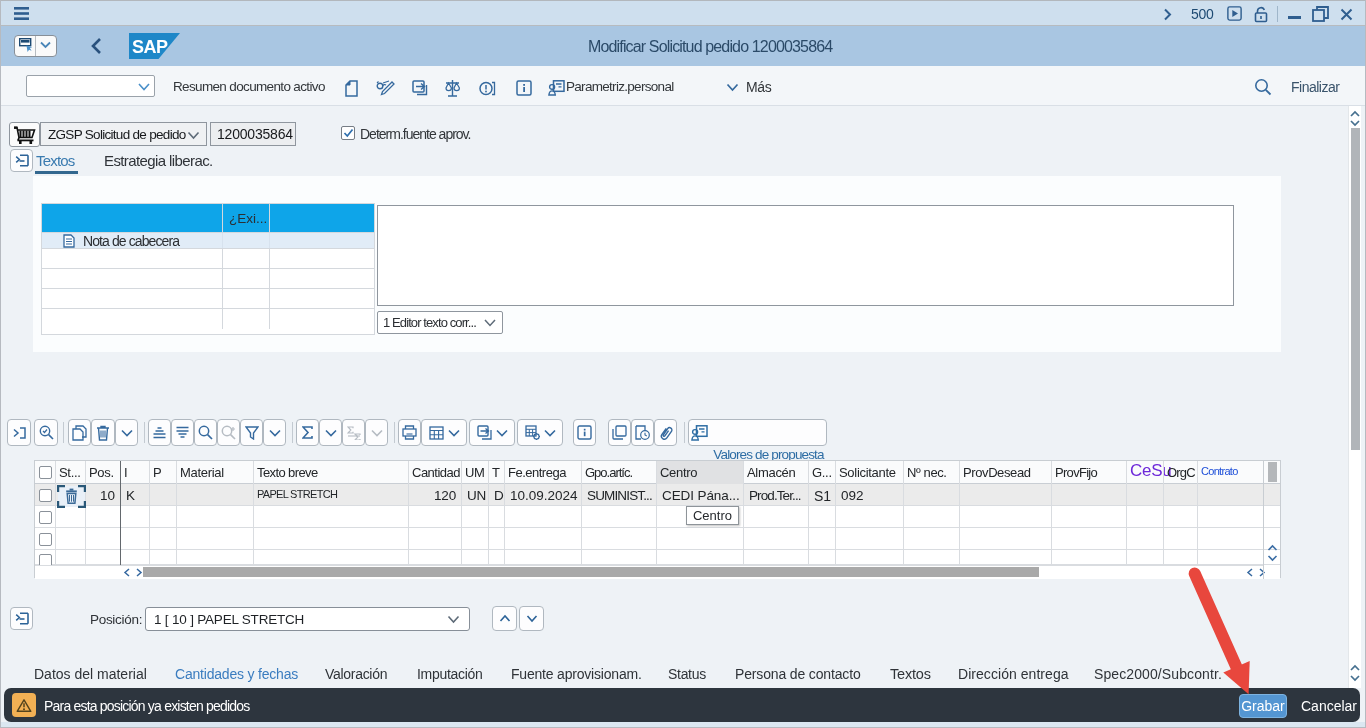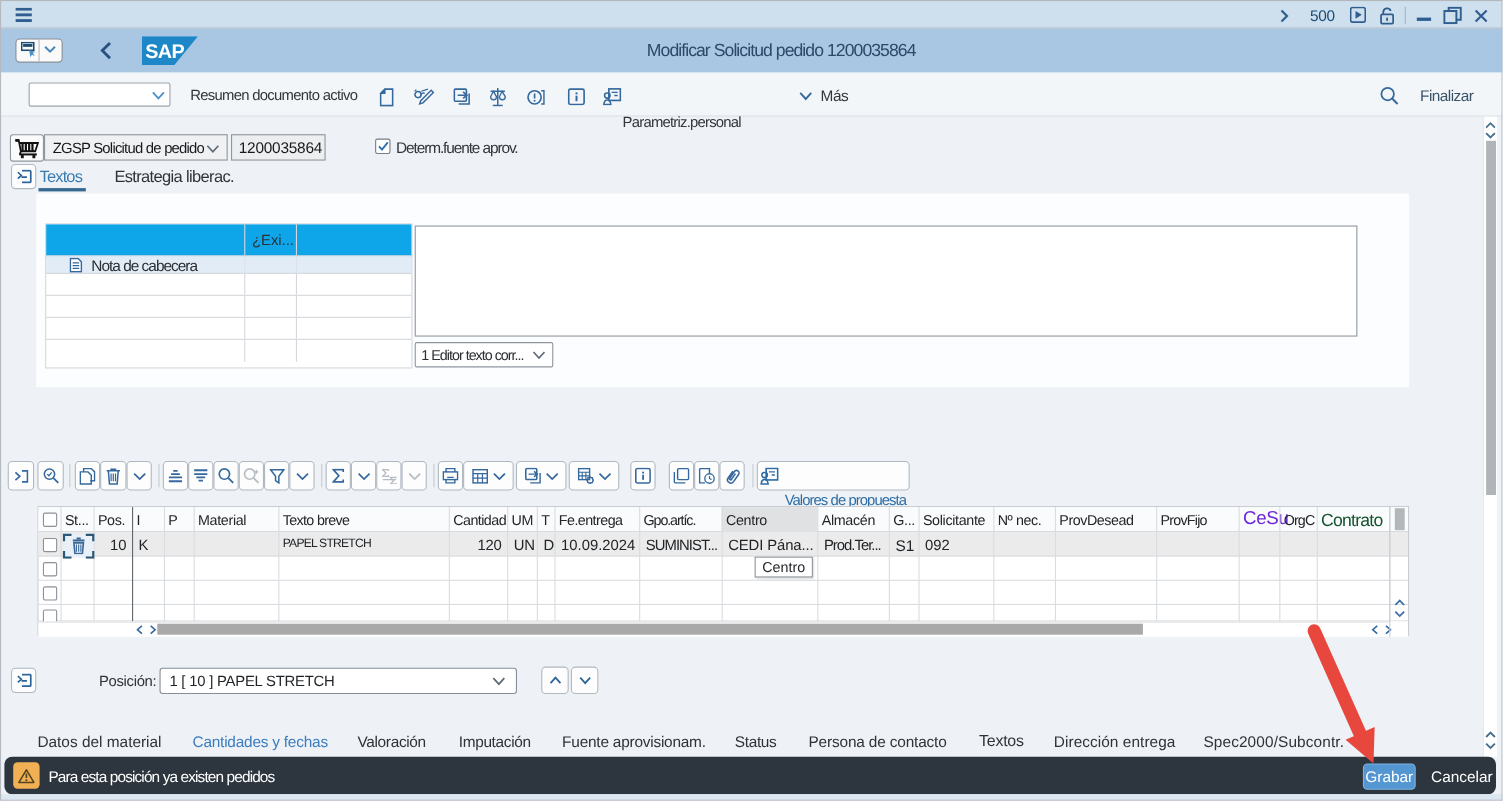--- a/index.html
+++ b/index.html
@@ -103,21 +103,21 @@
       <rect x="1" y="1" width="14" height="14" rx="1.5" fill="none" stroke="#35699e" stroke-width="1.5"></rect>
       <rect x="7.2" y="4" width="1.8" height="1.8" fill="#35699e"></rect>
       <rect x="7.2" y="7" width="1.8" height="5" fill="#35699e"></rect>
     </svg>
   <svg class="abs" style="left:548px;top:14px" width="17" height="16" viewBox="0 0 17 16">
       <rect x="5.5" y="0.8" width="10.5" height="10.5" fill="none" stroke="#35699e" stroke-width="1.5"></rect>
       <path d="M8 4 H13.5 M10.5 6.8 H13.5" stroke="#35699e" stroke-width="1.3"></path>
       <rect x="1.6" y="4.6" width="5" height="4.6" rx="2.3" fill="none" stroke="#35699e" stroke-width="1.4"></rect>
       <path d="M0.9 15 Q1.3 10.9 4.1 10.9 Q6.9 10.9 7.3 15 Z" fill="none" stroke="#35699e" stroke-width="1.4"></path>
     </svg>
-  <div class="abs tx" style="left:566px;top:13px;font-size:13.5px;letter-spacing:-0.7px;color:#32363a;margin-top:24px;">Parametriz.personal</div>
+  <div class="abs tx" style="left:566px;top:13px;font-size:13.5px;letter-spacing:-0.7px;color:#32363a;">Parametriz.personal</div>
   <div class="abs tx" style="left:698px;top:13px;font-size:14px;letter-spacing:-0.4px;color:#32363a;margin-left:48px;">Más</div>
   <svg class="abs" style="left:726px;top:17px" width="13" height="9" viewBox="0 0 13 9">
       <path d="M1.5 1.5 L6.5 7 L11.5 1.5" fill="none" stroke="#35699e" stroke-width="1.7"></path>
     </svg>
   <svg class="abs" style="left:1254px;top:12px" width="18" height="18" viewBox="0 0 18 18">
       <circle cx="7.5" cy="7.5" r="5.7" fill="none" stroke="#35699e" stroke-width="1.6"></circle>
       <path d="M11.8 11.8 L16.5 16.5" stroke="#35699e" stroke-width="1.8"></path>
     </svg>
   <div class="abs tx" style="left:1291px;top:13px;font-size:14px;letter-spacing:-0.5px;color:#39536b;">Finalizar</div>
 </div>
@@ -401,21 +401,21 @@
 <div class="abs tx" style="left:550px;top:4px;font-size:13px;letter-spacing:-1.0px;color:#232629;">Gpo.artíc.</div>
 <div class="abs tx" style="left:625px;top:4px;font-size:13px;letter-spacing:-0.3px;color:#232629;">Centro</div>
 <div class="abs tx" style="left:712px;top:4px;font-size:13px;letter-spacing:-0.3px;color:#232629;">Almacén</div>
 <div class="abs tx" style="left:777px;top:4px;font-size:13px;letter-spacing:-0.3px;color:#232629;">G...</div>
 <div class="abs tx" style="left:804px;top:4px;font-size:13px;letter-spacing:-0.3px;color:#232629;">Solicitante</div>
 <div class="abs tx" style="left:872px;top:4px;font-size:13px;letter-spacing:-0.4px;color:#232629;">Nº nec.</div>
 <div class="abs tx" style="left:928px;top:4px;font-size:13px;letter-spacing:-0.4px;color:#232629;">ProvDesead</div>
 <div class="abs tx" style="left:1020px;top:4px;font-size:13px;letter-spacing:-0.7px;color:#232629;">ProvFijo</div>
 <div class="abs tx" style="left:1095px;top:0;font-size:17px;letter-spacing:-0.3px;color:#6d28d9;">CeSu</div>
 <div class="abs tx" style="left:1132px;top:4px;font-size:13px;letter-spacing:-0.8px;color:#232629;">OrgC</div>
-<div class="abs tx" style="left:1166px;top:4px;font-size:16px;letter-spacing:-0.7px;color:#14532d;">Contrato</div>
+<div class="abs tx" style="left:1166px;top:4px;font-size:11px;letter-spacing:-0.7px;color:#1d4ed8;">Contrato</div>
 <div class="abs" style="left:4px;top:5px;width:13px;height:13px;background:#fff;border:1px solid #8a9199;border-radius:2px;"></div>
 <div class="abs" style="left:0;top:23px;width:1245px;height:22px;background:#ebebeb;border-bottom:1px solid #d9dce0;"></div>
 <div class="abs" style="left:0;top:45px;width:1245px;height:22px;border-bottom:1px solid #d9dce0;"></div>
 <div class="abs" style="left:0;top:67px;width:1245px;height:22px;border-bottom:1px solid #d9dce0;"></div>
 <div class="abs" style="left:0;top:89px;width:1245px;height:15px;border-bottom:1px solid #d9dce0;"></div>
 <div class="abs" style="left:20px;top:0;width:1px;height:104px;background:#d9dce0;"></div>
 <div class="abs" style="left:50px;top:0;width:1px;height:104px;background:#d9dce0;"></div>
 <div class="abs" style="left:85px;top:0;width:1px;height:104px;background:#d9dce0;"></div>
 <div class="abs" style="left:114px;top:0;width:1px;height:104px;background:#d9dce0;"></div>
 <div class="abs" style="left:141px;top:0;width:1px;height:104px;background:#d9dce0;"></div>

